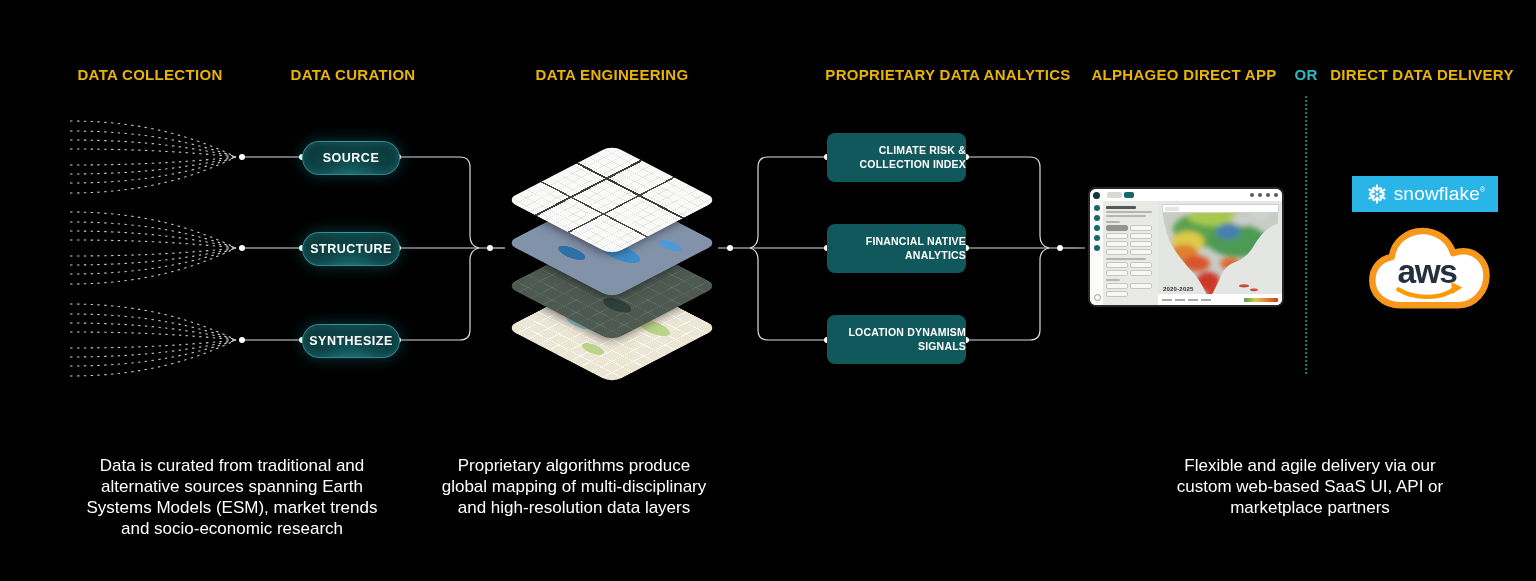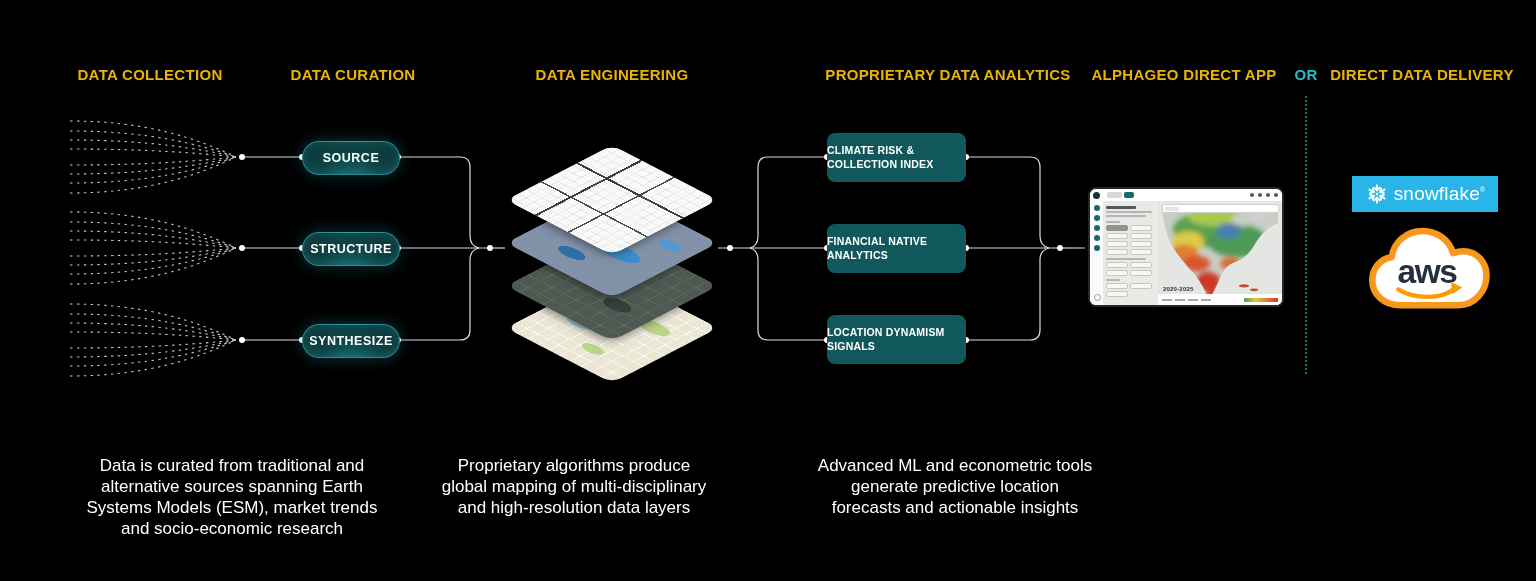--- a/index.html
+++ b/index.html
@@ -21,21 +21,21 @@
   .pill{position:absolute;left:302px;width:96px;height:32px;border-radius:17px;
     display:flex;align-items:center;justify-content:center;color:#fff;font-weight:bold;
     font-size:12.5px;letter-spacing:.5px;
     background:radial-gradient(ellipse at 50% 130%, #1a7074 0%, #0e4649 45%, #0a3234 100%);
     border:1px solid rgba(82,199,205,.55);
     box-shadow:0 0 16px rgba(32,165,175,.35), inset 0 0 10px rgba(70,215,225,.22);}
   .pill.p0{top:141px;text-align:center;} .pill.p1{top:232px;} .pill.p2{top:324px;}
 
   
   .abox{position:absolute;left:827px;width:139px;height:49px;background:#11585c;border-radius:8px;
-    color:#fff;display:flex;flex-direction:column;align-items:flex-start;justify-content:center;
+    color:#fff;display:flex;flex-direction:column;align-items:flex-end;justify-content:center;
     font-weight:bold;font-size:10.5px;line-height:1.3;letter-spacing:.2px;}
   .abox.b0{top:133px;} .abox.b1{top:224px;} .abox.b2{top:315px;}
 
   
   .layer{position:absolute;left:537px;width:150px;height:150px;border-radius:14px;
     transform:scaleY(0.52) rotate(45deg);box-shadow:0 2px 14px rgba(0,0,0,.55);}
   .layer.l1{top:125px;z-index:14;background-color:#f9f9f7;background-image:
     linear-gradient(to right, transparent 0 27%, #3d3d3d 27% 29%, transparent 29%),
     linear-gradient(to right, transparent 0 58%, #4a4a4a 58% 59.5%, transparent 59.5%),
     linear-gradient(to bottom, transparent 0 32%, #3d3d3d 32% 34%, transparent 34%),
@@ -350,19 +350,19 @@
     <div>Data is curated from traditional and</div>
       <div>alternative sources spanning Earth</div>
       <div>Systems Models (ESM), market trends</div>
       <div>and socio-economic research</div>
   </div>
   <div class="cap c1">
     <div>Proprietary algorithms produce</div>
       <div>global mapping of multi-disciplinary</div>
       <div>and high-resolution data layers</div>
   </div>
-  <div class="cap c2">
-    <div>Advanced ML and econometric tools</div>
-      <div>generate predictive location</div>
-      <div>forecasts and actionable insights</div>
+  <div class="cap c3">
+    <div>Flexible and agile delivery via our</div>
+      <div>custom web-based SaaS UI, API or</div>
+      <div>marketplace partners</div>
   </div>
 
 </div>
 
 </body></html>

